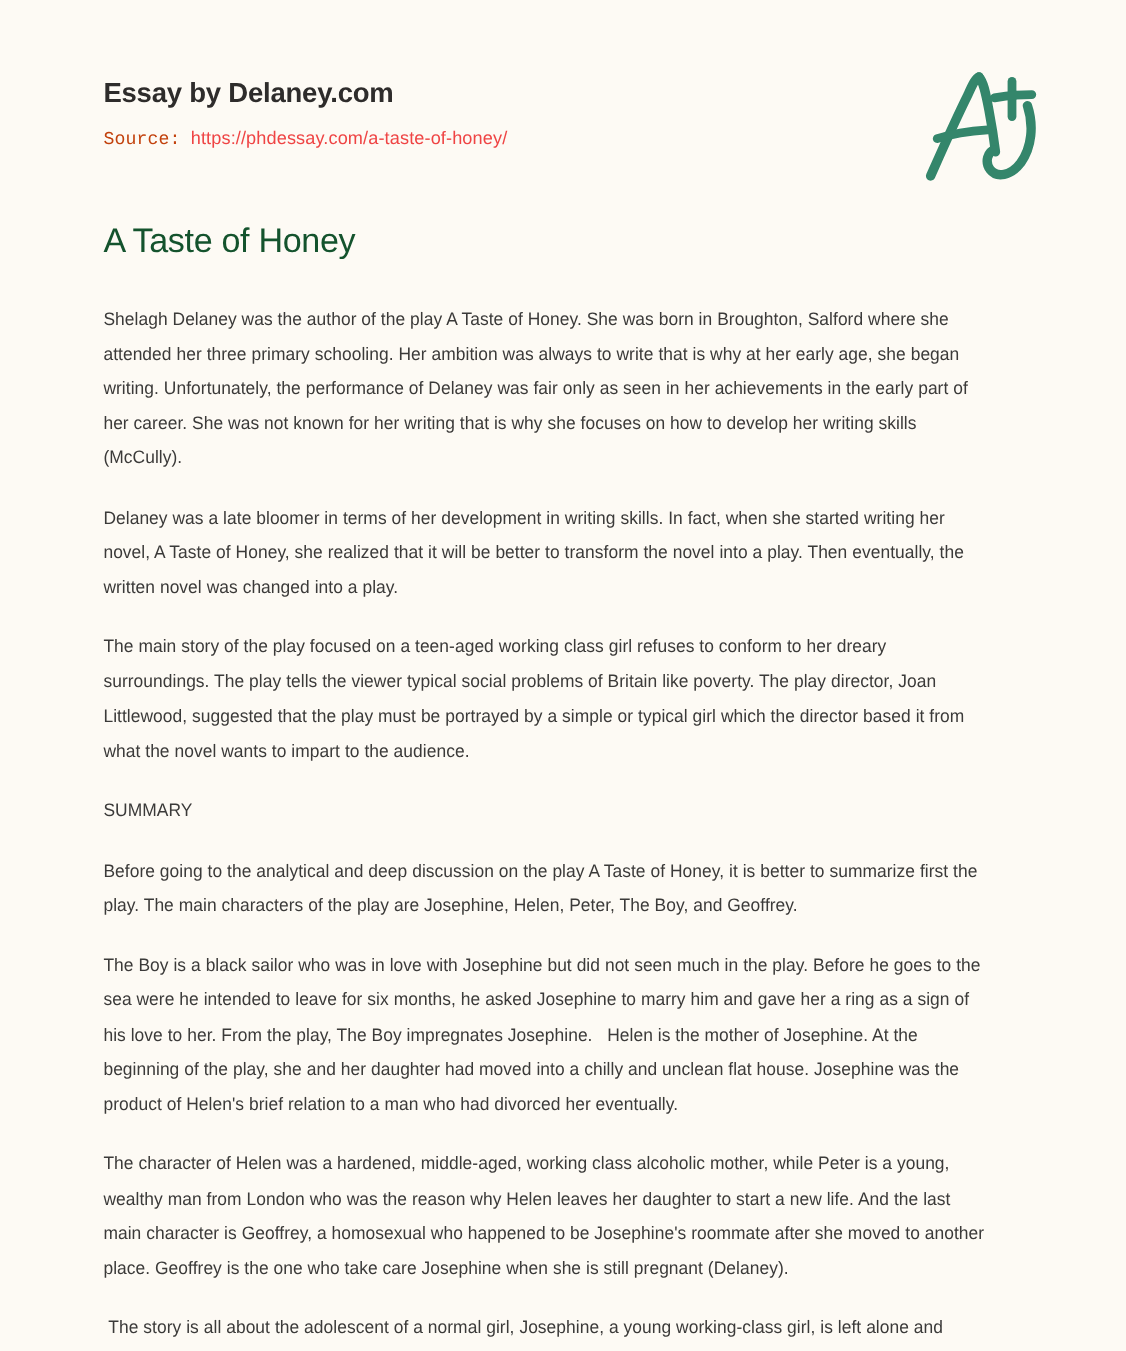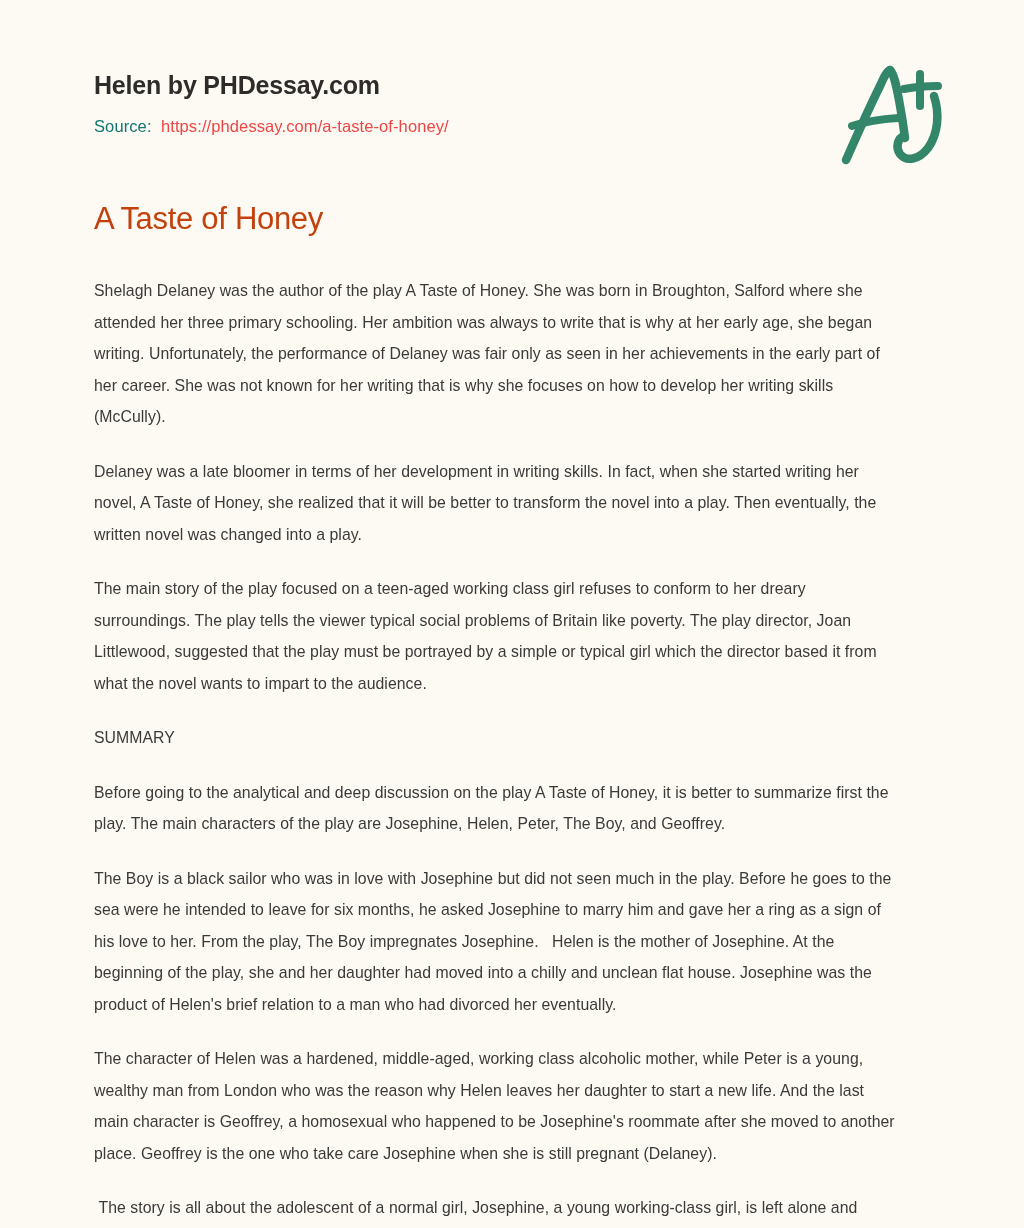--- a/index.html
+++ b/index.html
@@ -43,21 +43,22 @@
   }
   .source-line {
     margin-top: 17px;
     font-size: 16.5px;
     color: #8d8a86;
     font-family: "Liberation Sans", sans-serif;
     letter-spacing: 0.1px;
     white-space: nowrap;
   }
   .source-label {
-    color: #0f766e;
+    color: #c2410c;
+    font-family: Liberation Mono, monospace;
   }
   .source-url {
     color: #ef4444;
     text-decoration: none;
   }
 
   .logo {
     position: absolute;
     top: 58px;
     right: 72px;
@@ -67,21 +68,21 @@
   .logo svg { display: block; width: 100%; height: 100%; }
 
   
   .article {
     padding: 0 94px 0 94px;
   }
   .doc-title {
     font-family: "Liberation Sans", sans-serif;
     font-size: 31px;
     font-weight: normal;
-    color: #c2410c;
+    color: #14532d;
     letter-spacing: -0.3px;
     margin: 0 0 38px 0;
     line-height: 1.2;
   }
   .body-copy p {
     font-family: "Liberation Sans", sans-serif;
     font-size: 16.4px;
     line-height: 31.5px;
     color: #3b3a39;
     margin: 0 0 23px 0;
@@ -97,21 +98,21 @@
   .body-copy p.plain-heading {
     margin-bottom: 23px;
   }
 </style>
 </head>
 <body>
 
 <div class="page">
 
   <div class="header">
-    <h1 class="brand-title">Helen by PHDessay.com</h1>
+    <h1 class="brand-title">Essay by Delaney.com</h1>
 
     <div class="source-line">
       <span class="source-label">Source:</span>
       <span>&nbsp;</span><a class="source-url" href="#">https://phdessay.com/a-taste-of-honey/</a>
     </div>
 
     <div class="logo">
       <svg viewBox="0 0 128 116" xmlns="http://www.w3.org/2000/svg">
         <g fill="none" stroke="#34866b" stroke-linecap="round" stroke-linejoin="round">
 

